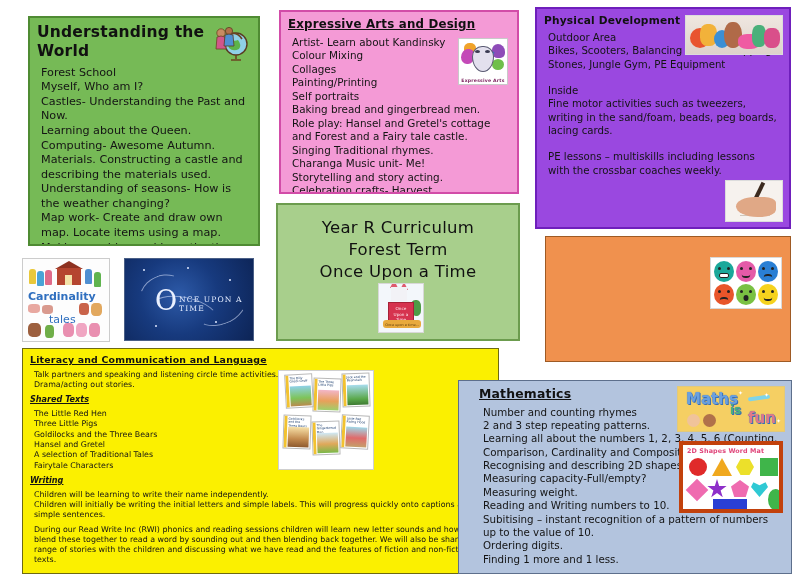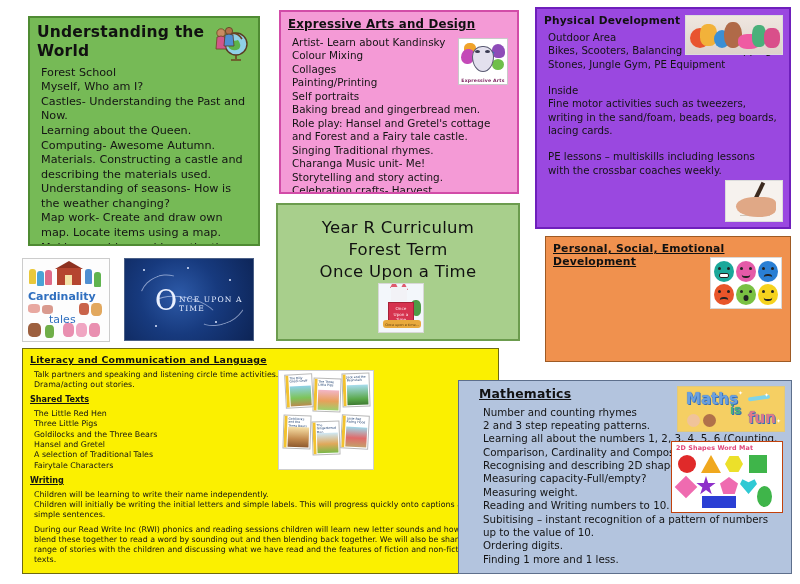--- a/index.html
+++ b/index.html
@@ -35,20 +35,21 @@
     line-height: 1.30;
     white-space: pre-line;
     margin: 4px;
   }
   .p-sub {
     font-weight: bold;
     text-decoration: underline;
     color: #141414;
     line-height: 1.35;
     margin: 0;
+    font-style: italic;
   }
 
   
   #uw {
     left: 28px; top: 16px; width: 232px; height: 230px;
     background: #76ba56;
     border: 2px solid #4f8b33;
   }
   #uw .p-title { font-size: 15.5px; }
   #uw .p-body  { font-size: 11.2px; }
@@ -307,21 +308,21 @@
   #img-mathsfun .w1 { left: 8px; top: 3px; font-size: 15px; color: #6aa0e0; }
   #img-mathsfun .w2 { left: 52px; top: 16px; font-size: 12px; color: #4bb07e; }
   #img-mathsfun .w3 { left: 70px; top: 22px; font-size: 15px; color: #e0788a; }
   #img-mathsfun .kid { position: absolute; border-radius: 50%; width: 13px; height: 13px; top: 27px; }
   #img-mathsfun .kid1 { left: 9px; background: #f0c39a; }
   #img-mathsfun .kid2 { left: 25px; background: #b0714a; }
   #img-mathsfun .pen { position: absolute; right: 14px; top: 9px; width: 22px; height: 4px; background: #7fd4e8; border-radius: 2px; transform: rotate(-8deg); }
   #img-mathsfun .st { position: absolute; color: #fff; font-size: 6px; }
 
   
-  #img-shapes { right: 8px; top: 60px; width: 112px; height: 72px; border: 1px solid #c2410c; }
+  #img-shapes { right: 8px; top: 60px; width: 104px; height: 72px; border: 4px solid #c2410c; }
   #img-shapes .bg { position: absolute; inset: 0; background: #ffffff; }
   #img-shapes .hdr {
     position: absolute; left: 4px; top: 2px; font-size: 6.4px; font-weight: bold;
     color: #e0457a; letter-spacing: .1px;
   }
   #img-shapes .sh { position: absolute; }
   .sh-circle { width: 18px; height: 18px; border-radius: 50%; background: #e02a2a; }
   .sh-tri {
     width: 0; height: 0; border-left: 10px solid transparent;
     border-right: 10px solid transparent; border-bottom: 18px solid #f0a81e;
@@ -478,21 +479,20 @@
     <div class="star" style="left:18px;top:10px"></div>
     <div class="star" style="left:62px;top:8px"></div>
     <div class="star" style="left:104px;top:20px"></div>
     <div class="star" style="left:30px;top:66px"></div>
     <div class="star" style="left:90px;top:62px"></div>
     <div class="bigO">O</div>
     <div class="txt">NCE UPON A TIME</div>
   </div>
 
   <div class="panel" id="psed">
-    <div class="p-title underline">Personal, Social, Emotional Development</div>
     <div class="img-frame" id="img-emoji">
       <div class="grid">
         <div class="face" style="background:#1aa89a">
           <span class="e l"></span>
             <span class="e r"></span>
             <span class="m teeth"></span>
         </div>
         <div class="face" style="background:#e45aa8">
           <span class="e l"></span>
             <span class="e r"></span>

